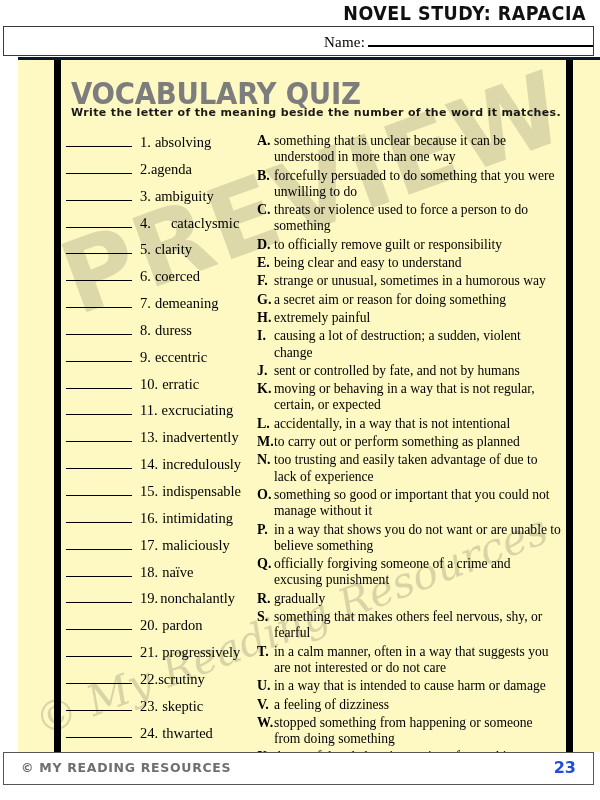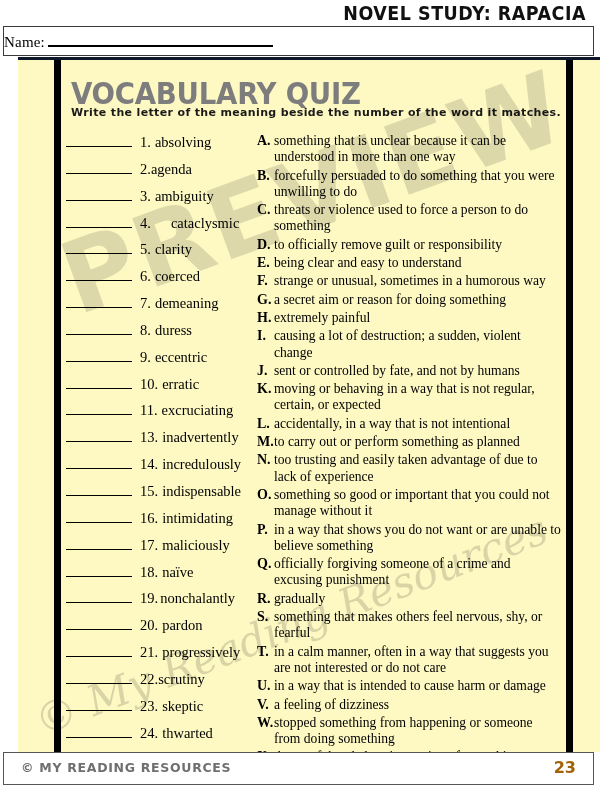--- a/index.html
+++ b/index.html
@@ -44,21 +44,21 @@
     width: 591px;
     height: 30px;
     border: 1.5px solid #3a3a3a;
     background: #ffffff;
     box-sizing: border-box;
   }
   .name-row {
     position: absolute;
     left: 0; right: 0;
     top: 5px;
-    text-align: left;
+    text-align: right;
     font-size: 15px;
     color: #000;
   }
   .name-label { letter-spacing: 0.2px; }
   .name-line {
     display: inline-block;
     width: 225px;
     border-bottom: 2px solid #000;
     height: 13px;
     vertical-align: baseline;
@@ -224,21 +224,21 @@
     letter-spacing: 0.7px;
     white-space: nowrap;
   }
   .footer-page {
     position: absolute;
     right: 17px;
     top: 5px;
     font-family: "DejaVu Sans", sans-serif;
     font-weight: bold;
     font-size: 16px;
-    color: #a16207;
+    color: #1d4ed8;
     margin-left: 37px;
   }
 </style>
 </head>
 <body>
 
 <div class="sheet-header">
   <div class="novel-title">NOVEL STUDY: RAPACIA</div>
 </div>
 

